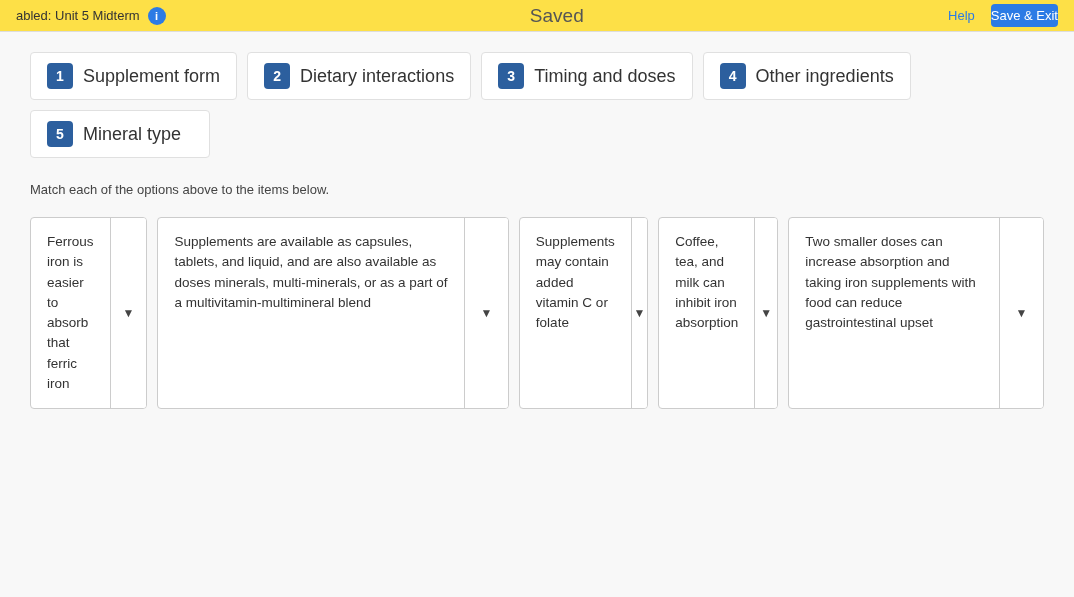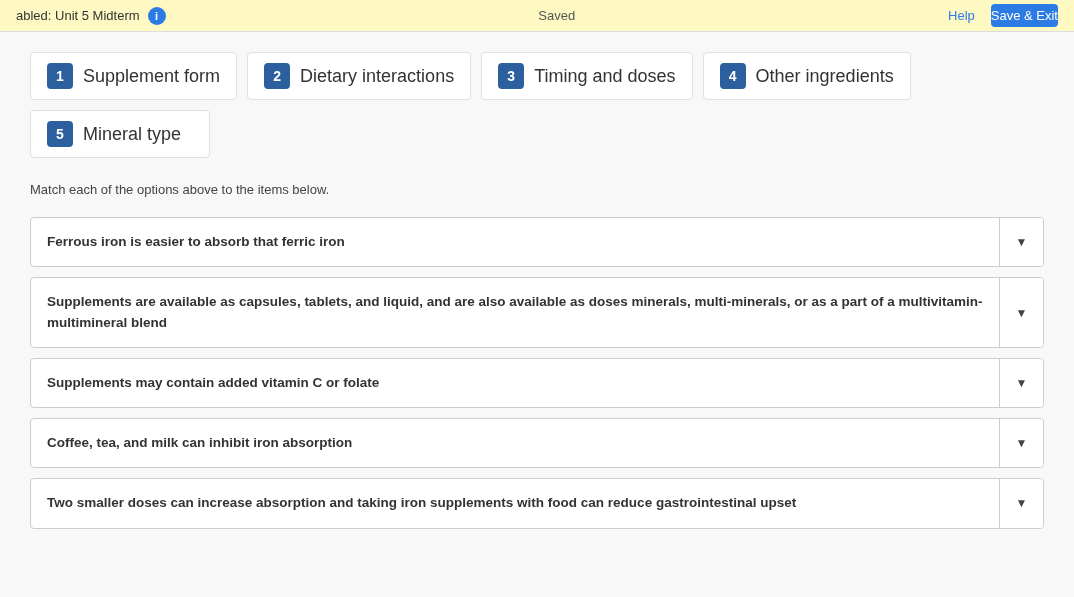--- a/index.html
+++ b/index.html
@@ -13,21 +13,21 @@
       background-color: #f0f0f0;
       width: 1074px;
       min-height: 597px;
       overflow-x: hidden;
     }
 
     .top-bar {
       display: flex;
       align-items: center;
       justify-content: space-between;
-      background-color: #fef9c3;
+      background-color: #fde047;
       padding: 6px 16px;
       border-bottom: 1px solid #ddd;
       height: 32px;
     }
 
     .top-bar-left {
       display: flex;
       align-items: center;
       gap: 8px;
       font-size: 13px;
@@ -41,21 +41,21 @@
       width: 18px;
       height: 18px;
       background-color: #2c7be5;
       color: white;
       border-radius: 50%;
       font-size: 11px;
       font-weight: bold;
     }
 
     .top-bar-center {
-      font-size: 13px;
+      font-size: 19px;
       color: #555;
     }
 
     .top-bar-right {
       display: flex;
       align-items: center;
       gap: 16px;
       font-size: 13px;
       justify-content: flex-end;
     }
@@ -120,23 +120,22 @@
 
     .instructions {
       font-size: 13px;
       color: #444;
       margin-bottom: 20px;
       margin-top: 24px;
     }
 
     .question-list {
       display: flex;
-      flex-direction: column;
+      flex-direction: row;
       gap: 10px;
-      font-weight: bold;
     }
 
     .question-item {
       display: flex;
       align-items: stretch;
       background-color: #fff;
       border: 1px solid #ccc;
       border-radius: 4px;
       overflow: hidden;
     }

